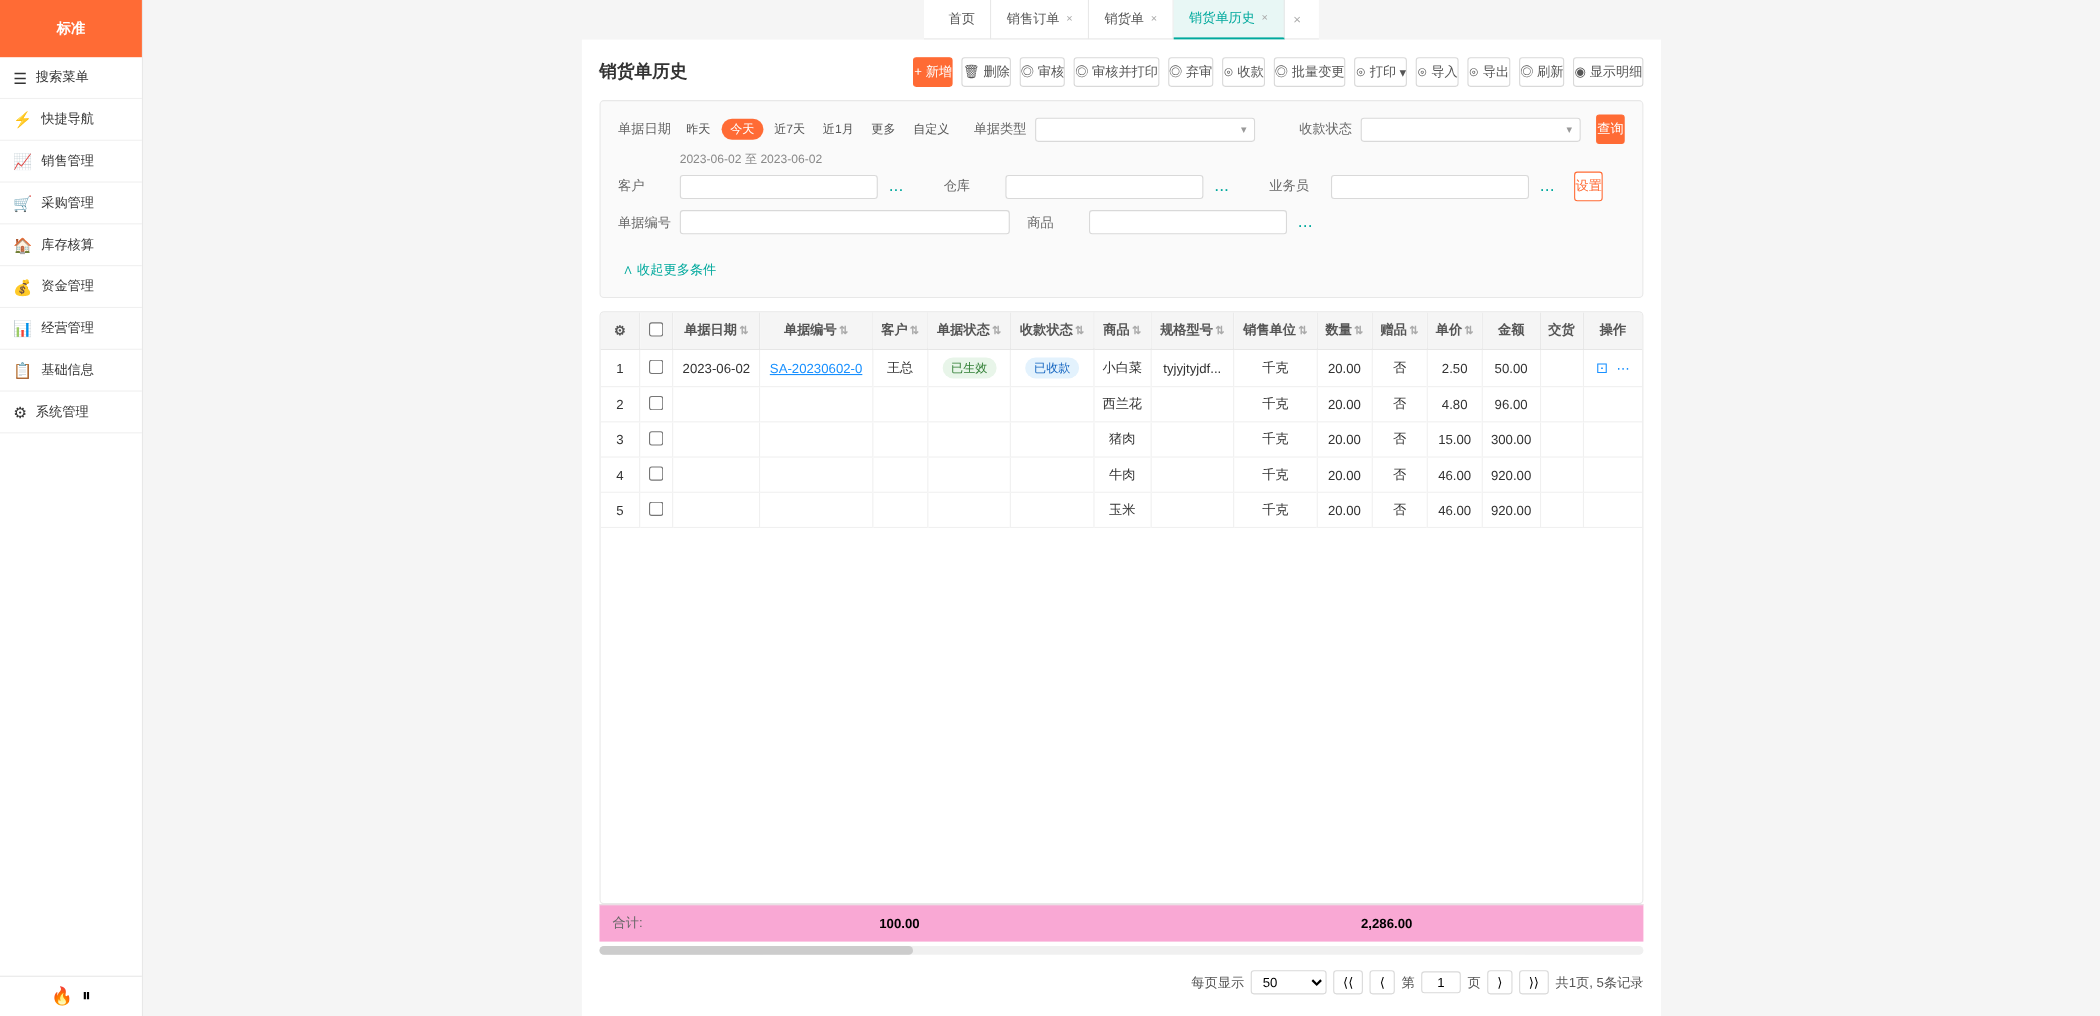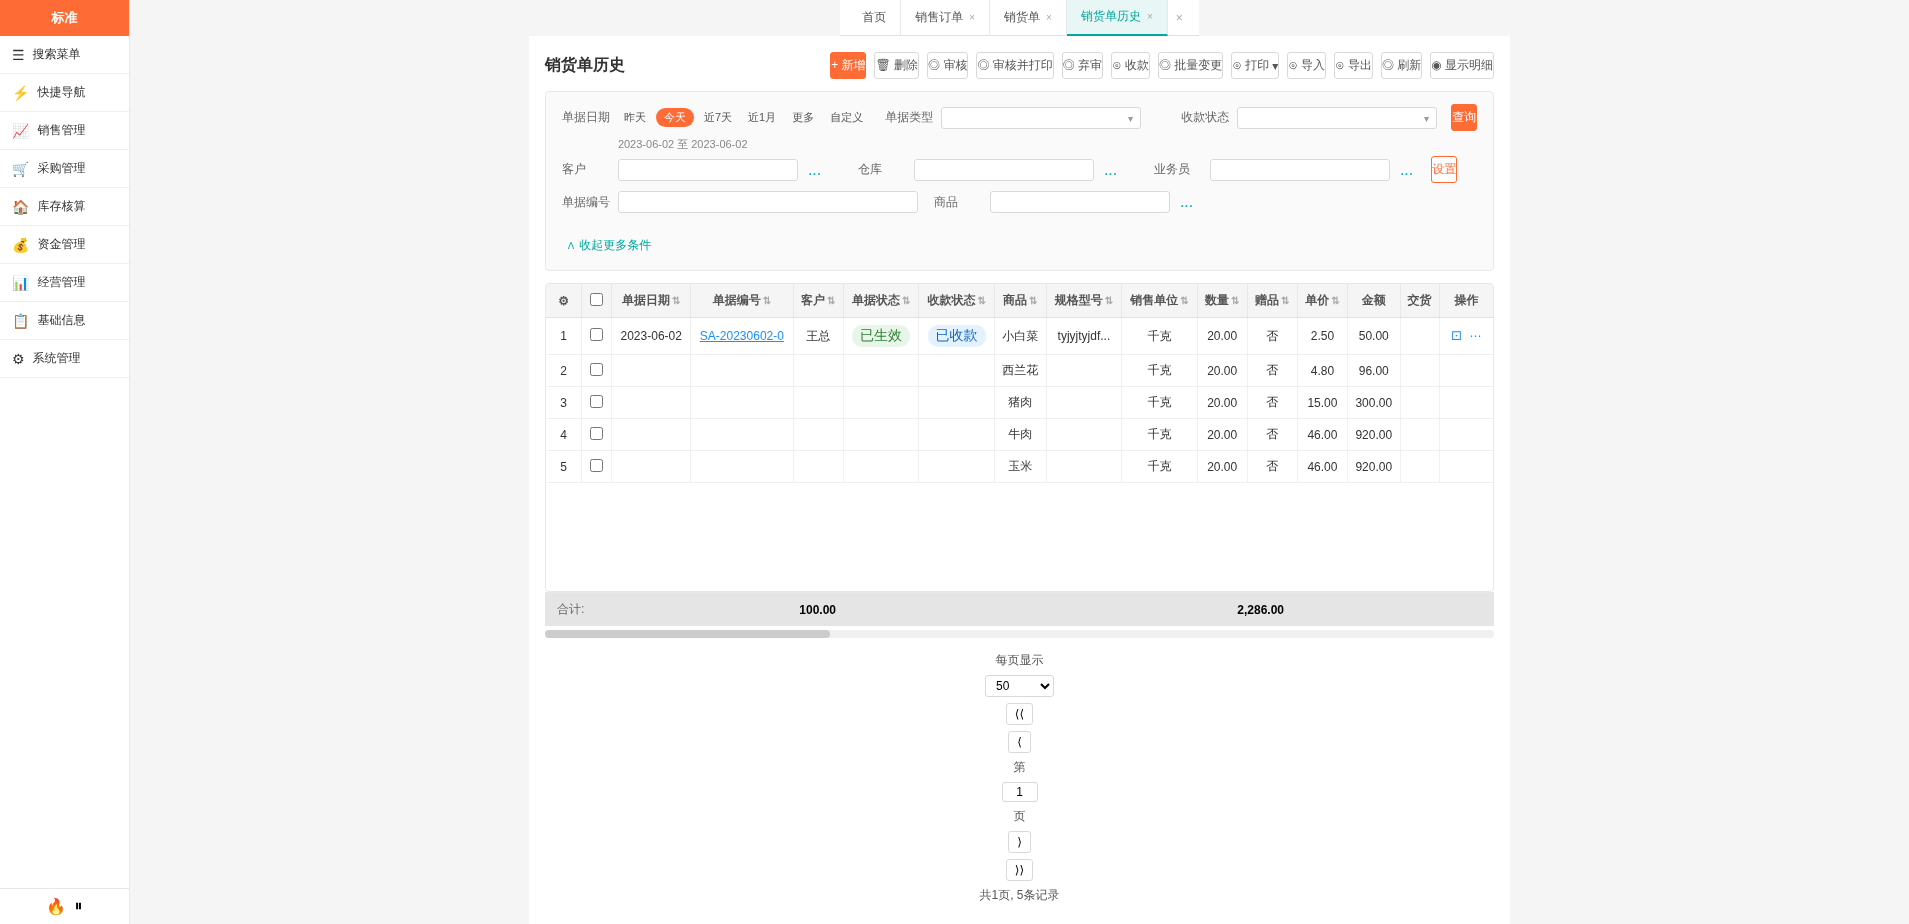--- a/index.html
+++ b/index.html
@@ -8,21 +8,21 @@
     
     .sidebar {
       width: 130px;
       background: #fff;
       border-right: 1px solid #e8e8e8;
       display: flex;
       flex-direction: column;
       flex-shrink: 0;
     }
     .sidebar-logo {
-      height: 36px;
+      height: 52px;
       background: #ff6b35;
       display: flex;
       align-items: center;
       justify-content: center;
       color: #fff;
       font-size: 13px;
       font-weight: bold;
     }
     .sidebar-item {
       display: flex;
@@ -274,38 +274,38 @@
       text-align: center;
       color: #333;
       border-right: 1px solid #f0f0f0;
       white-space: nowrap;
     }
     tbody td:last-child { border-right: none; }
     .status-badge {
       display: inline-block;
       padding: 2px 8px;
       border-radius: 10px;
-      font-size: 14px;
+      font-size: 11px;
     }
     .status-active { background: #e8f5e9; color: #2e7d32; }
     .status-paid { background: #e3f2fd; color: #1565c0; }
     .link-text { color: #1890ff; cursor: pointer; text-decoration: underline; }
     .sort-icon { font-size: 10px; color: #aaa; margin-left: 2px; cursor: pointer; }
     .action-btn {
       background: none;
       border: none;
       cursor: pointer;
       padding: 2px 4px;
       font-size: 12px;
       color: #1890ff;
     }
 
     
     .table-footer {
-      background: #e5e5e5;
+      background: #f9a8d4;
       border-top: 1px solid #e8e8e8;
       padding: 8px 12px;
       display: flex;
       align-items: center;
       font-size: 12px;
       flex-shrink: 0;
     }
     .footer-label { color: #666; margin-right: 12px; }
     .footer-cell {
       flex: 1;
@@ -316,21 +316,20 @@
     
     .pagination {
       display: flex;
       align-items: center;
       justify-content: flex-end;
       padding: 10px 0 4px;
       gap: 6px;
       font-size: 12px;
       color: #555;
       flex-shrink: 0;
-      flex-direction: column;
     }
     .page-btn {
       padding: 3px 8px;
       border: 1px solid #d9d9d9;
       border-radius: 3px;
       background: #fff;
       cursor: pointer;
       font-size: 12px;
     }
     .page-btn:disabled { color: #ccc; cursor: not-allowed; }

